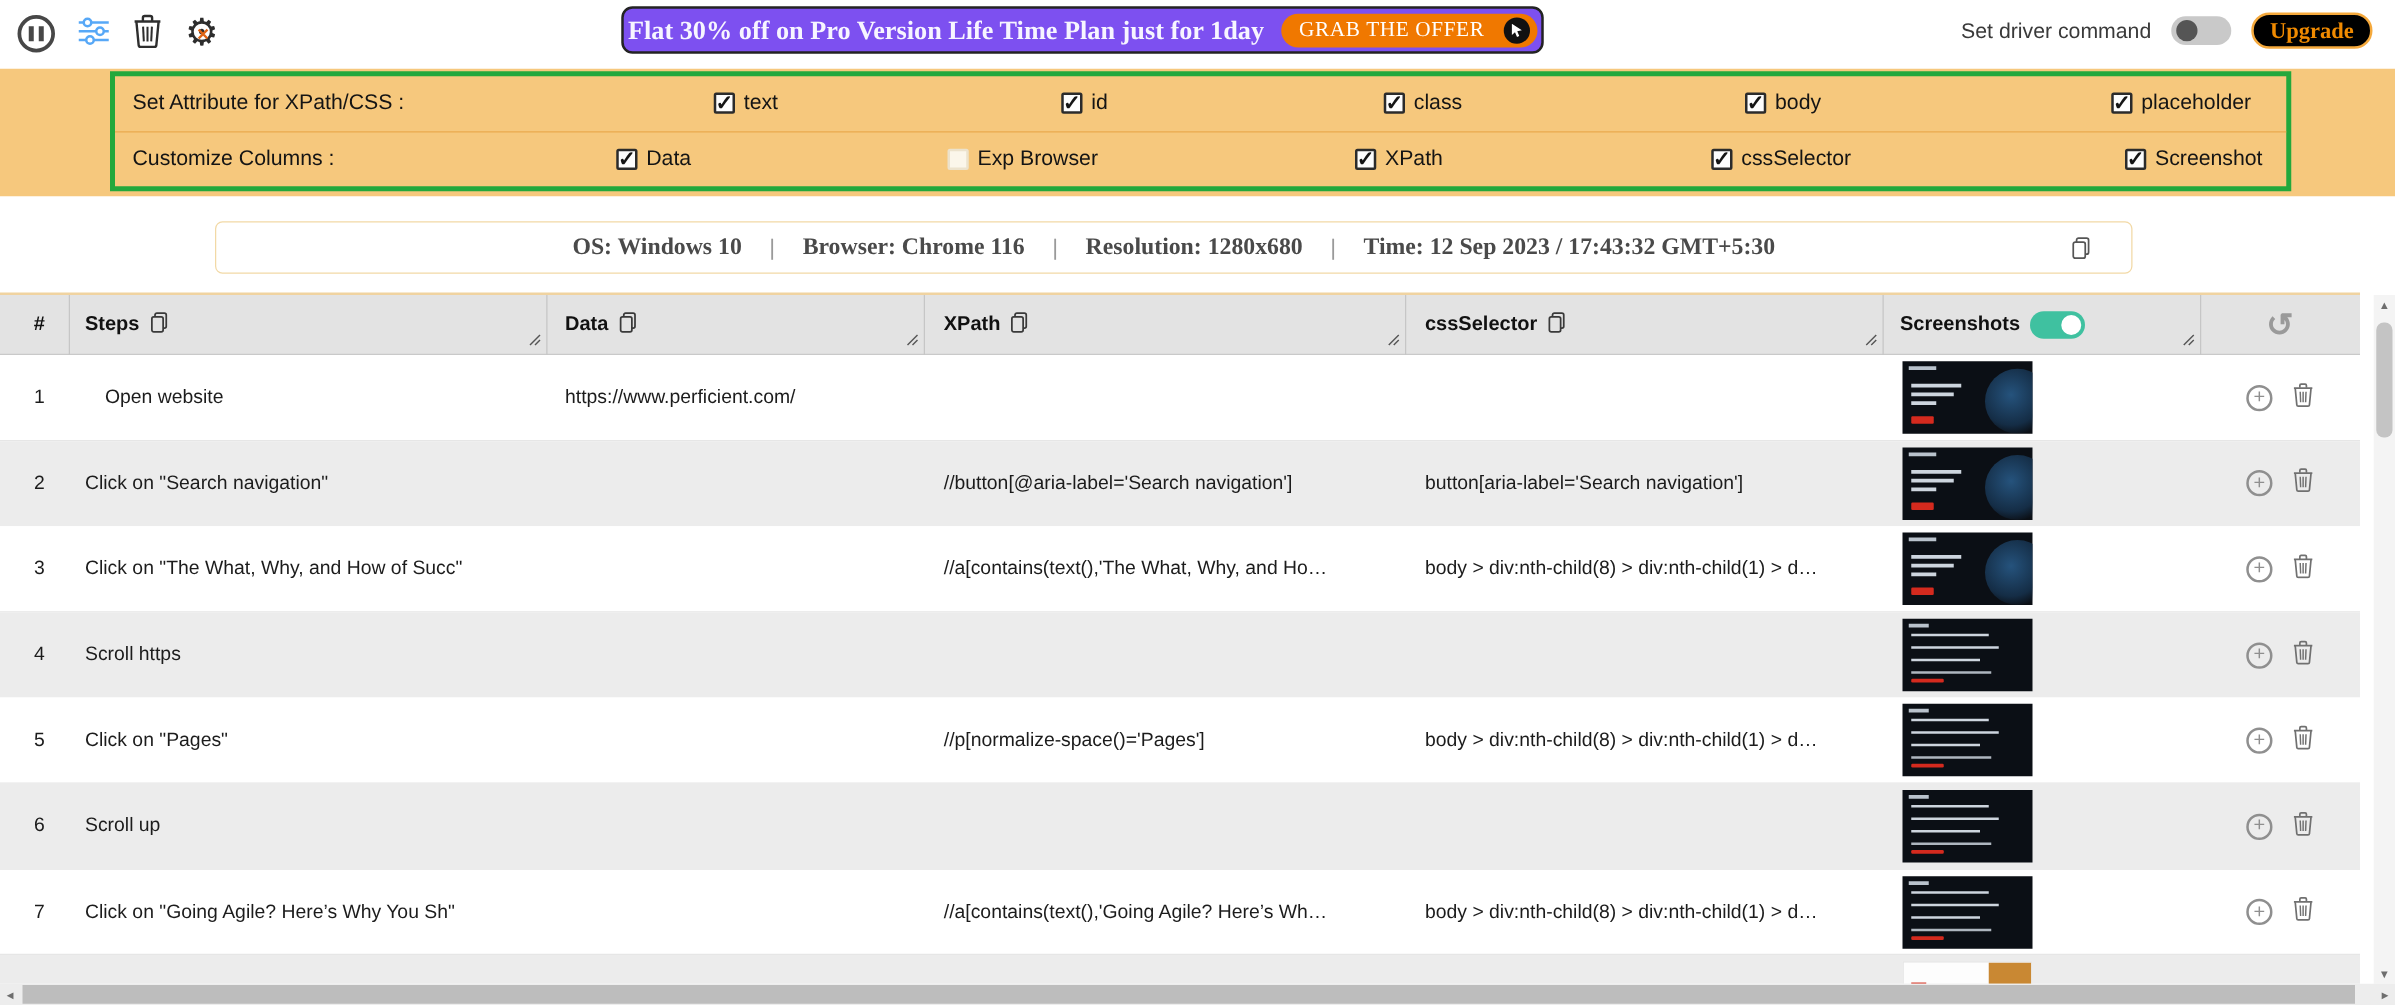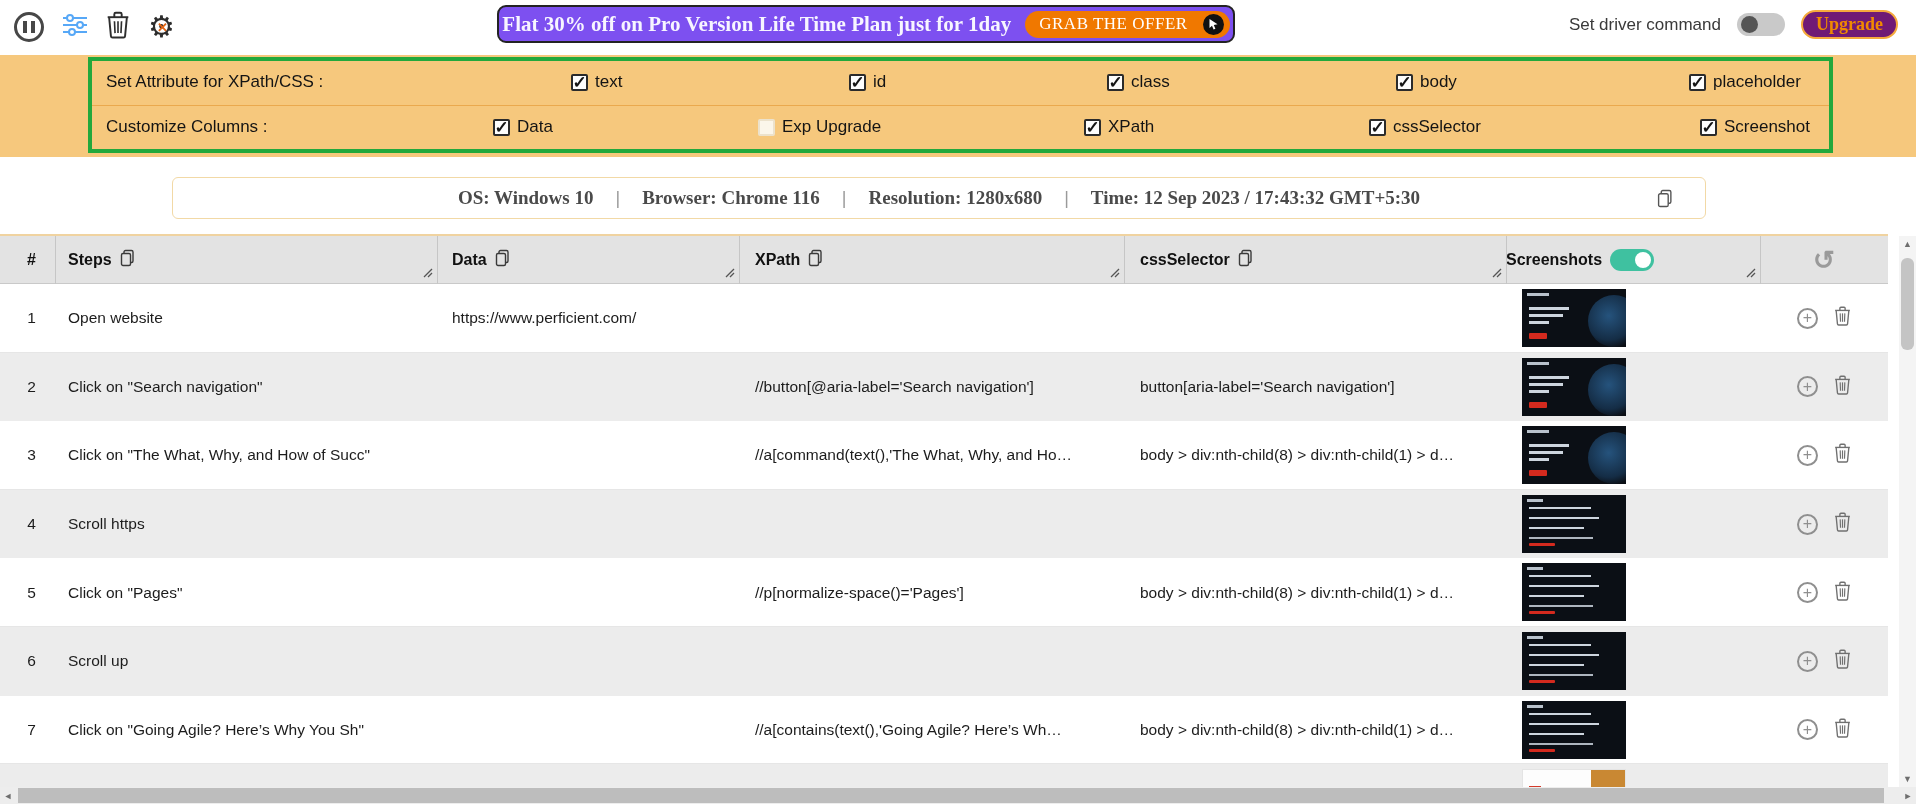--- a/index.html
+++ b/index.html
@@ -27,21 +27,21 @@
     border-radius:16px; padding:3px 6px 3px 14px; cursor:pointer; }
   .banner-cta span { font-family:"Liberation Serif", serif; font-size:17px; color:#fff; letter-spacing:.5px; }
   .cta-cursor { width:21px; height:21px; background:#111; border-radius:50%;
     display:flex; align-items:center; justify-content:center; }
 
   .top-right { position:absolute; right:18px; top:10px; display:flex; align-items:center; gap:16px; }
   .driver-label { font-size:17px; color:#3a3a3a; }
   .toggle-off { position:relative; width:48px; height:23px; background:#c9c9c9; border-radius:12px; cursor:pointer; }
   .toggle-off i { position:absolute; left:4px; top:3px; width:17px; height:17px; background:#555; border-radius:50%; }
   .upgrade-btn { font-family:"Liberation Serif", serif; font-weight:bold; font-size:18px; color:#f08a00;
-    background:#701a75; border:2px solid #f5a93c; border-radius:15px; padding:2px 13px; cursor:pointer; }
+    background:#000000; border:2px solid #f5a93c; border-radius:15px; padding:2px 13px; cursor:pointer; }
 
   
   .attr-panel { position:absolute; left:0; top:55px; width:1916px; height:102px; background:#f6c87d; }
   .attr-box { position:absolute; left:88px; top:2px; width:1745px; height:96px; border:4px solid #23a83c; }
   .attr-row { position:relative; width:100%; height:44px; }
   .attr-row + .attr-row { border-top:1px solid #eaa94e; }
   .attr-label { position:absolute; left:14px; top:11px; font-size:17px; color:#141414; }
   .attr-opt { position:absolute; top:11px; display:flex; align-items:center; gap:7px; }
   .attr-opt span { font-size:17px; color:#141414; }
   .cbox { width:17px; height:17px; border:2px solid #2b2b2b; border-radius:2px; background:#fdfdfd;
@@ -190,21 +190,21 @@
           </span>
         </div>
         <div class="attr-row">
           <span class="attr-label">Customize Columns :</span>
           <span class="attr-opt" style="left: 401px;">
             <span class="cbox">✓</span>
             <span>Data</span>
           </span>
           <span class="attr-opt" style="left: 666px;">
             <span class="cbox unchecked"></span>
-            <span>Exp Upgrade</span>
+            <span>Exp Browser</span>
           </span>
           <span class="attr-opt" style="left: 992px;">
             <span class="cbox">✓</span>
             <span>XPath</span>
           </span>
           <span class="attr-opt" style="left: 1277px;">
             <span class="cbox">✓</span>
             <span>cssSelector</span>
           </span>
           <span class="attr-opt" style="left: 1608px;">
@@ -277,40 +277,40 @@
         <span>cssSelector</span>
         <span style="cursor: pointer;"><svg width="15" height="18" viewBox="0 0 15 17">
             <rect x="4" y="1" width="9" height="12" rx="1.5" fill="#e3e3e3" stroke="#3a3a3a" stroke-width="1.4"></rect>
             <rect x="1.5" y="4" width="9" height="12" rx="1.5" fill="#e3e3e3" stroke="#3a3a3a" stroke-width="1.4"></rect>
           </svg></span>
         <span class="resize-h" style="left: 368px;"><svg width="10" height="10">
             <line x1="1" y1="9" x2="9" y2="1" stroke="#555" stroke-width="1.2"></line>
             <line x1="5" y1="9" x2="9" y2="5" stroke="#555" stroke-width="1.2"></line>
           </svg></span>
       </div>
-      <div class="th" style="left: 1506px; width: 254px; ">
+      <div class="th" style="left: 1506px; width: 254px; padding-left: 14px;">
         <i class="sep"></i>
         <span>Screenshots</span>
         <span class="shots-toggle" style="background: rgb(63, 193, 160);">
           <i></i>
         </span>
         <span class="resize-h" style="left: 240px;"><svg width="10" height="10">
             <line x1="1" y1="9" x2="9" y2="1" stroke="#555" stroke-width="1.2"></line>
             <line x1="5" y1="9" x2="9" y2="5" stroke="#555" stroke-width="1.2"></line>
           </svg></span>
       </div>
       <div class="th" style="left: 1760px; width: 128px; padding-left: 0px; justify-content: center;">
         <i class="sep"></i>
         <span class="undo-icon">↺</span>
       </div>
     </div>
   <div class="tbody" id="tbody">
       <div class="t-row" style="top: 0px; height: 68.6px;">
         <div class="td center" style="left: 8px; width: 47px; padding-left: 0px; height: 68.6px;">1</div>
-        <div class="td" style="left: 55px; width: 382px; padding-left: 13px; height: 68.6px;">Open website</div>
+        <div class="td" style="left: 71px; width: 382px; padding-left: 13px; height: 68.6px;">Open website</div>
         <div class="td" style="left: 437px; width: 302px; padding-left: 15px; height: 68.6px;">https://www.perficient.com/</div>
         <div class="td" style="left: 739px; width: 385px; padding-left: 16px; height: 68.6px;"></div>
         <div class="td" style="left: 1124px; width: 382px; padding-left: 16px; height: 68.6px;"></div>
         <div class="thumb hero">
           <span class="swirl"></span>
           <span class="logo"></span>
           <span class="l1"></span>
           <span class="l2"></span>
           <span class="l3"></span>
           <span class="red"></span>
@@ -350,21 +350,21 @@
               <line x1="5.8" y1="7" x2="6.1" y2="15" stroke="#707070" stroke-width="1.1"></line>
               <line x1="8" y1="7" x2="8" y2="15" stroke="#707070" stroke-width="1.1"></line>
               <line x1="10.2" y1="7" x2="9.9" y2="15" stroke="#707070" stroke-width="1.1"></line>
             </svg></span>
         </div>
       </div>
       <div class="t-row" style="top: 137.2px; height: 68.6px;">
         <div class="td center" style="left: 8px; width: 47px; padding-left: 0px; height: 68.6px;">3</div>
         <div class="td" style="left: 55px; width: 382px; padding-left: 13px; height: 68.6px;">Click on "The What, Why, and How of Succ"</div>
         <div class="td" style="left: 437px; width: 302px; padding-left: 15px; height: 68.6px;"></div>
-        <div class="td" style="left: 739px; width: 385px; padding-left: 16px; height: 68.6px;">//a[command(text(),'The What, Why, and Ho…</div>
+        <div class="td" style="left: 739px; width: 385px; padding-left: 16px; height: 68.6px;">//a[contains(text(),'The What, Why, and Ho…</div>
         <div class="td" style="left: 1124px; width: 382px; padding-left: 16px; height: 68.6px;">body &gt; div:nth-child(8) &gt; div:nth-child(1) &gt; d…</div>
         <div class="thumb hero">
           <span class="swirl"></span>
           <span class="logo"></span>
           <span class="l1"></span>
           <span class="l2"></span>
           <span class="l3"></span>
           <span class="red"></span>
         </div>
         <div class="row-actions" style="height: 68.6px;">

